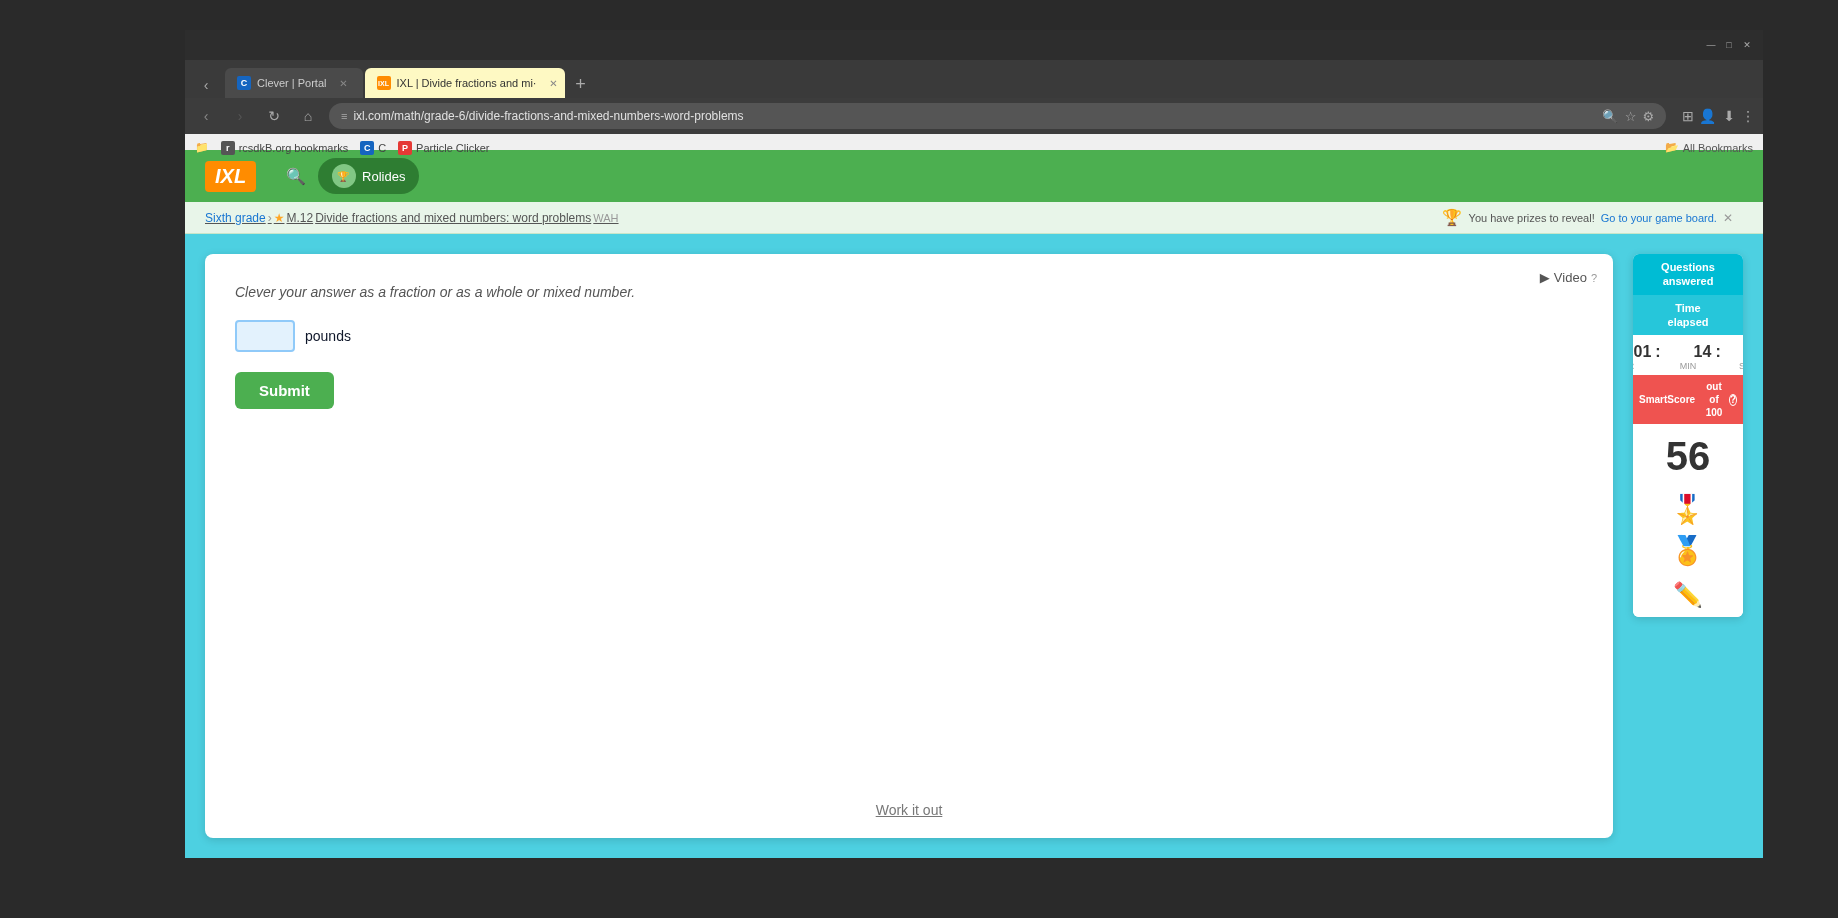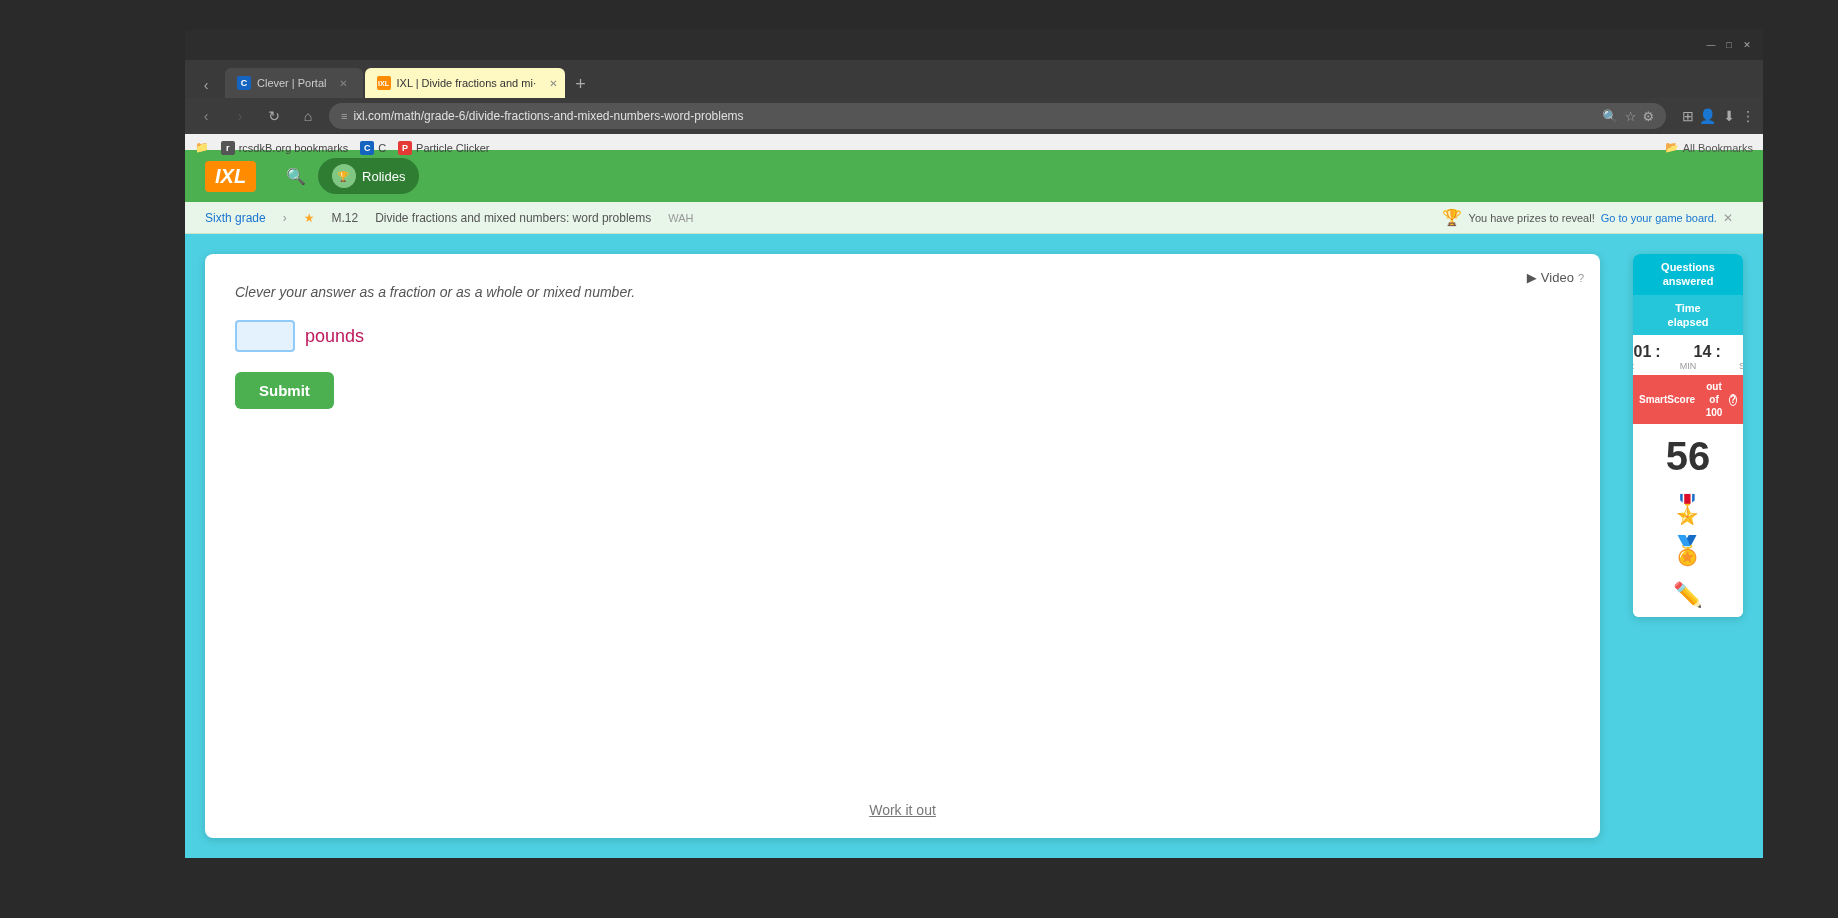--- a/index.html
+++ b/index.html
@@ -289,23 +289,24 @@
 
     
     .breadcrumb-bar {
       background: #e8f5e9;
       height: 32px;
       display: flex;
       align-items: center;
       padding: 0 20px;
       font-size: 12px;
       color: #555;
-      gap: 17px;
+      gap: 2px;
       border-bottom: 1px solid #c8e6c9;
       position: relative;
+      text-decoration: underline;
     }
 
     .breadcrumb-link {
       color: #1976d2;
       cursor: pointer;
     }
 
     .breadcrumb-sep {
       color: #999;
     }
@@ -396,22 +397,22 @@
       height: 32px;
       border: 2px solid #90caf9;
       border-radius: 4px;
       background: #e3f2fd;
       outline: none;
       padding: 0 8px;
       font-size: 14px;
     }
 
     .unit-label {
-      font-size: 18px;
-      color: #be185d;
+      font-size: 14px;
+      color: #0f172a;
     }
 
     .submit-btn {
       background: #4caf50;
       color: white;
       border: none;
       padding: 10px 24px;
       border-radius: 6px;
       font-size: 15px;
       font-weight: bold;
@@ -429,21 +430,20 @@
       cursor: pointer;
       text-decoration: underline;
     }
 
     
     .stats-sidebar {
       width: 110px;
       display: flex;
       flex-direction: column;
       gap: 0;
-      margin-left: 13px;
     }
 
     .stats-card {
       background: white;
       border-radius: 6px;
       overflow: hidden;
       box-shadow: 0 2px 8px rgba(0,0,0,0.15);
     }
 
     .stats-header {

